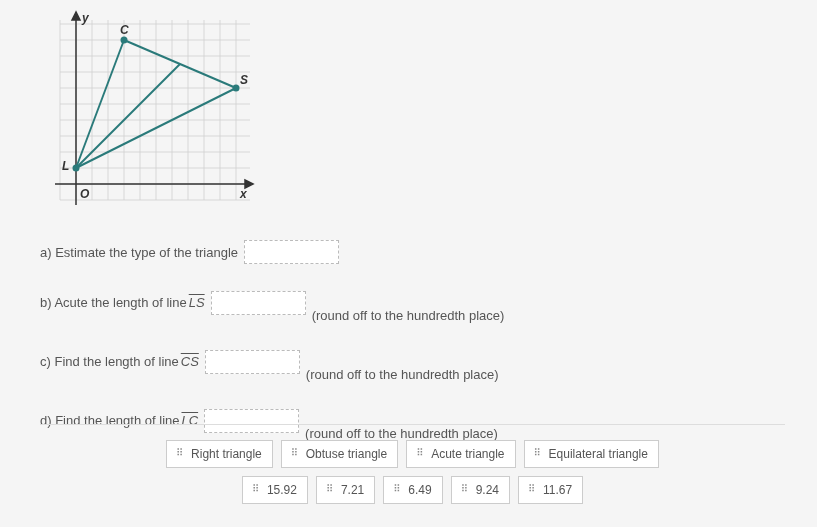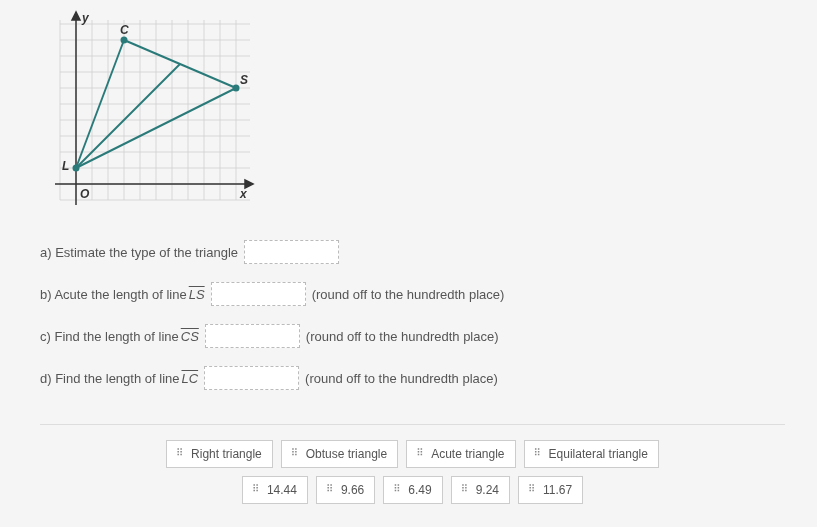--- a/index.html
+++ b/index.html
@@ -28,21 +28,21 @@
     .question-text { white-space: nowrap; }
     .overline { text-decoration: overline; font-style: italic; }
     .drop-zone {
       display: inline-block;
       width: 95px;
       height: 24px;
       border: 1.5px dashed #bbb;
       background: #fff;
       margin: 0 4px;
     }
-    .hint { white-space: nowrap; }
+    .hint { white-space: nowrap; margin-top: 26px; }
     .answer-bank {
       position: absolute;
       bottom: 15px;
       left: 40px;
       right: 32px;
       border-top: 1px solid #ddd;
       padding-top: 15px;
     }
     .answer-row {
       display: flex;
@@ -192,25 +192,25 @@
         <span>Acute triangle</span>
       </div>
     <div class="answer-tile">
         <span class="drag-handle"></span>
         <span>Equilateral triangle</span>
       </div>
   </div>
   <div class="answer-row">
     <div class="answer-tile">
         <span class="drag-handle"></span>
-        <span>14.44</span>
-      </div>
-    <div class="answer-tile">
-        <span class="drag-handle"></span>
-        <span>9.66</span>
+        <span>15.92</span>
+      </div>
+    <div class="answer-tile">
+        <span class="drag-handle"></span>
+        <span>7.21</span>
       </div>
     <div class="answer-tile">
         <span class="drag-handle"></span>
         <span>6.49</span>
       </div>
     <div class="answer-tile">
         <span class="drag-handle"></span>
         <span>9.24</span>
       </div>
     <div class="answer-tile">

